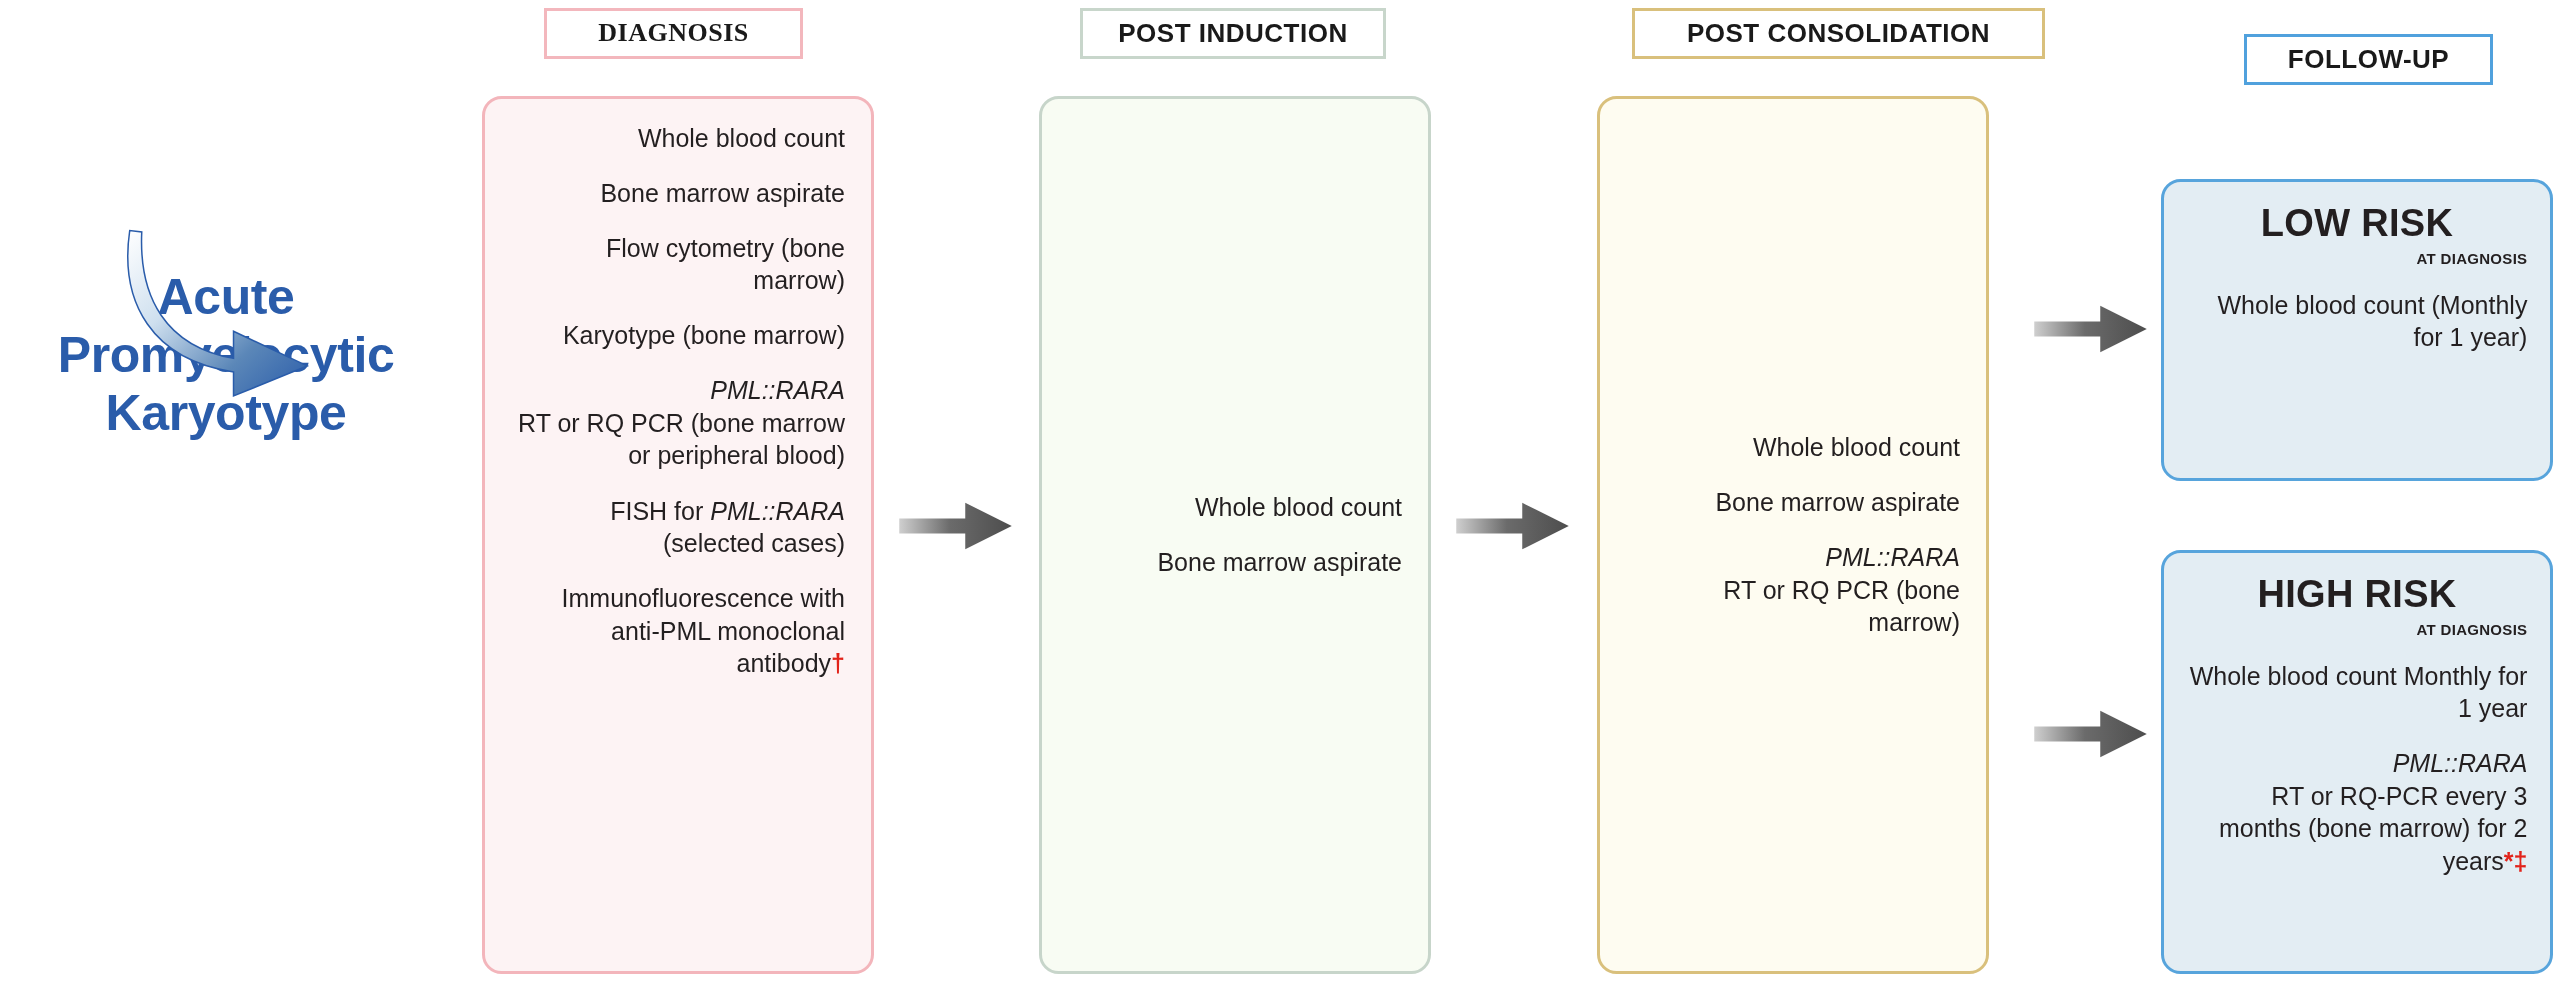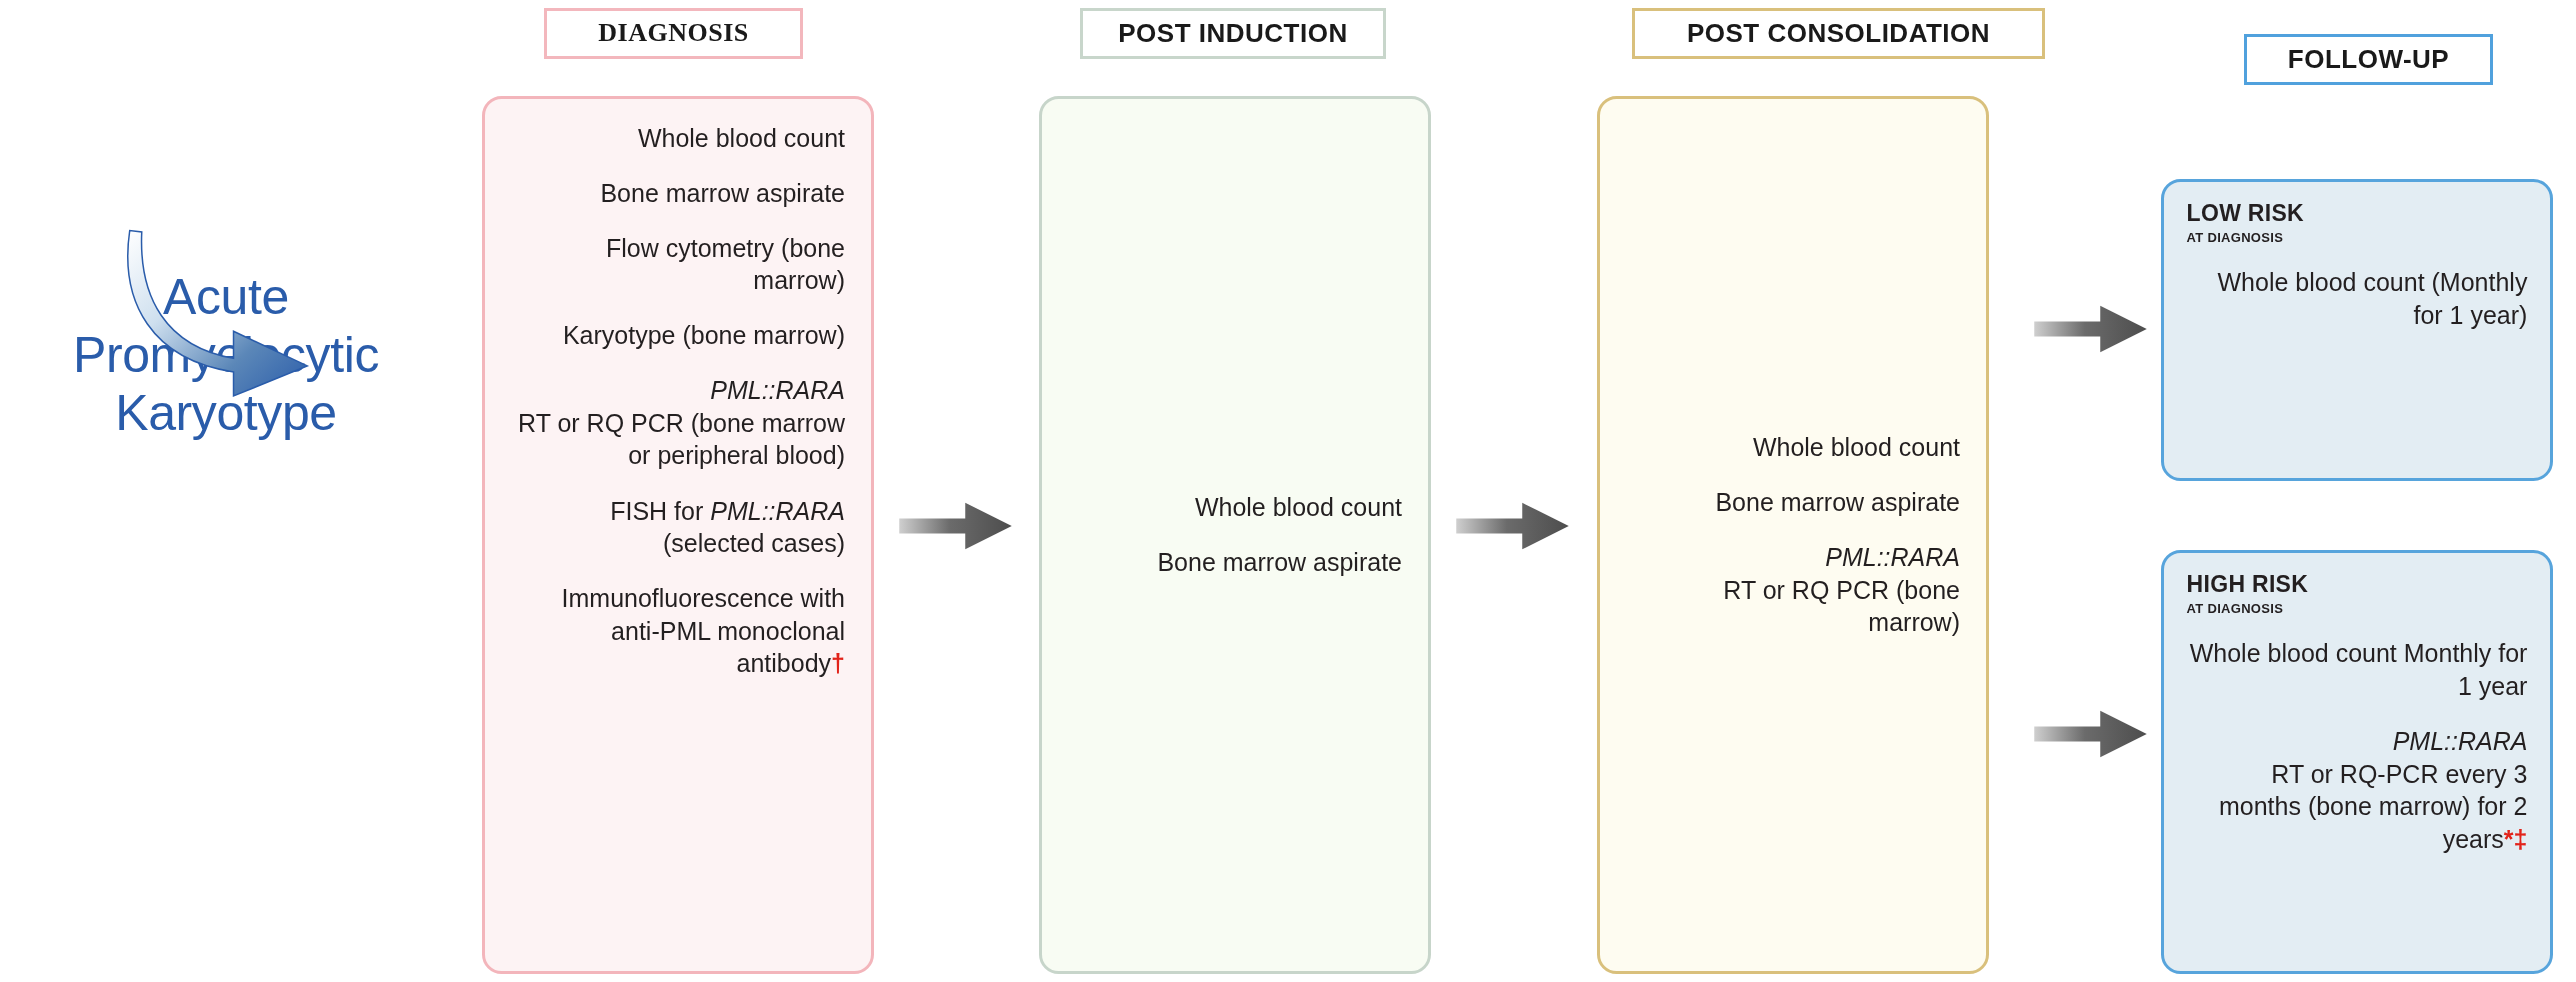--- a/index.html
+++ b/index.html
@@ -19,21 +19,21 @@
   
   #title-block {
     position: absolute;
     left: 7.5px;
     top: 268px;
     width: 437px;
     text-align: center;
   }
   #disease-title {
     font-size: 50px;
-    font-weight: normal;
+    font-weight: bold;
     line-height: 1.16;
     color: #2a5caa;
     letter-spacing: -0.4px;
   }
   #curved-arrow {
     position: absolute;
     left: 113px;
     top: 226px;
     width: 226px;
     height: 173px;
@@ -95,28 +95,29 @@
     border: 3.8px solid #57a4dc;
     border-radius: 19.6px;
     padding: 16.6px 22.6px;
     font-size: 25px;
     line-height: 1.30;
   }
   #panel-low-risk  { left: 2161px; top: 179px; width: 392px; height: 302px; }
   #panel-high-risk { left: 2161px; top: 550px; width: 392px; height: 424px; }
 
   .risk-title {
-    font-size: 23px;
+    text-align: center;
+    font-size: 38px;
     font-weight: bold;
     letter-spacing: 0.3px;
     margin-bottom: 1.5px;
   }
   .risk-subtitle {
-    text-align: left;
-    font-size: 13px;
+    text-align: right;
+    font-size: 15px;
     font-weight: bold;
     letter-spacing: 0.3px;
     margin-bottom: 19.6px;
   }
 
   .entry { margin: 0 0 22.6px 0; text-align: right; }
   .entry:last-child { margin-bottom: 0; }
   .entry.tight { margin-bottom: 0; }
   .gene { font-style: italic; }
   .marker { color: #e2231a; font-weight: bold; }

